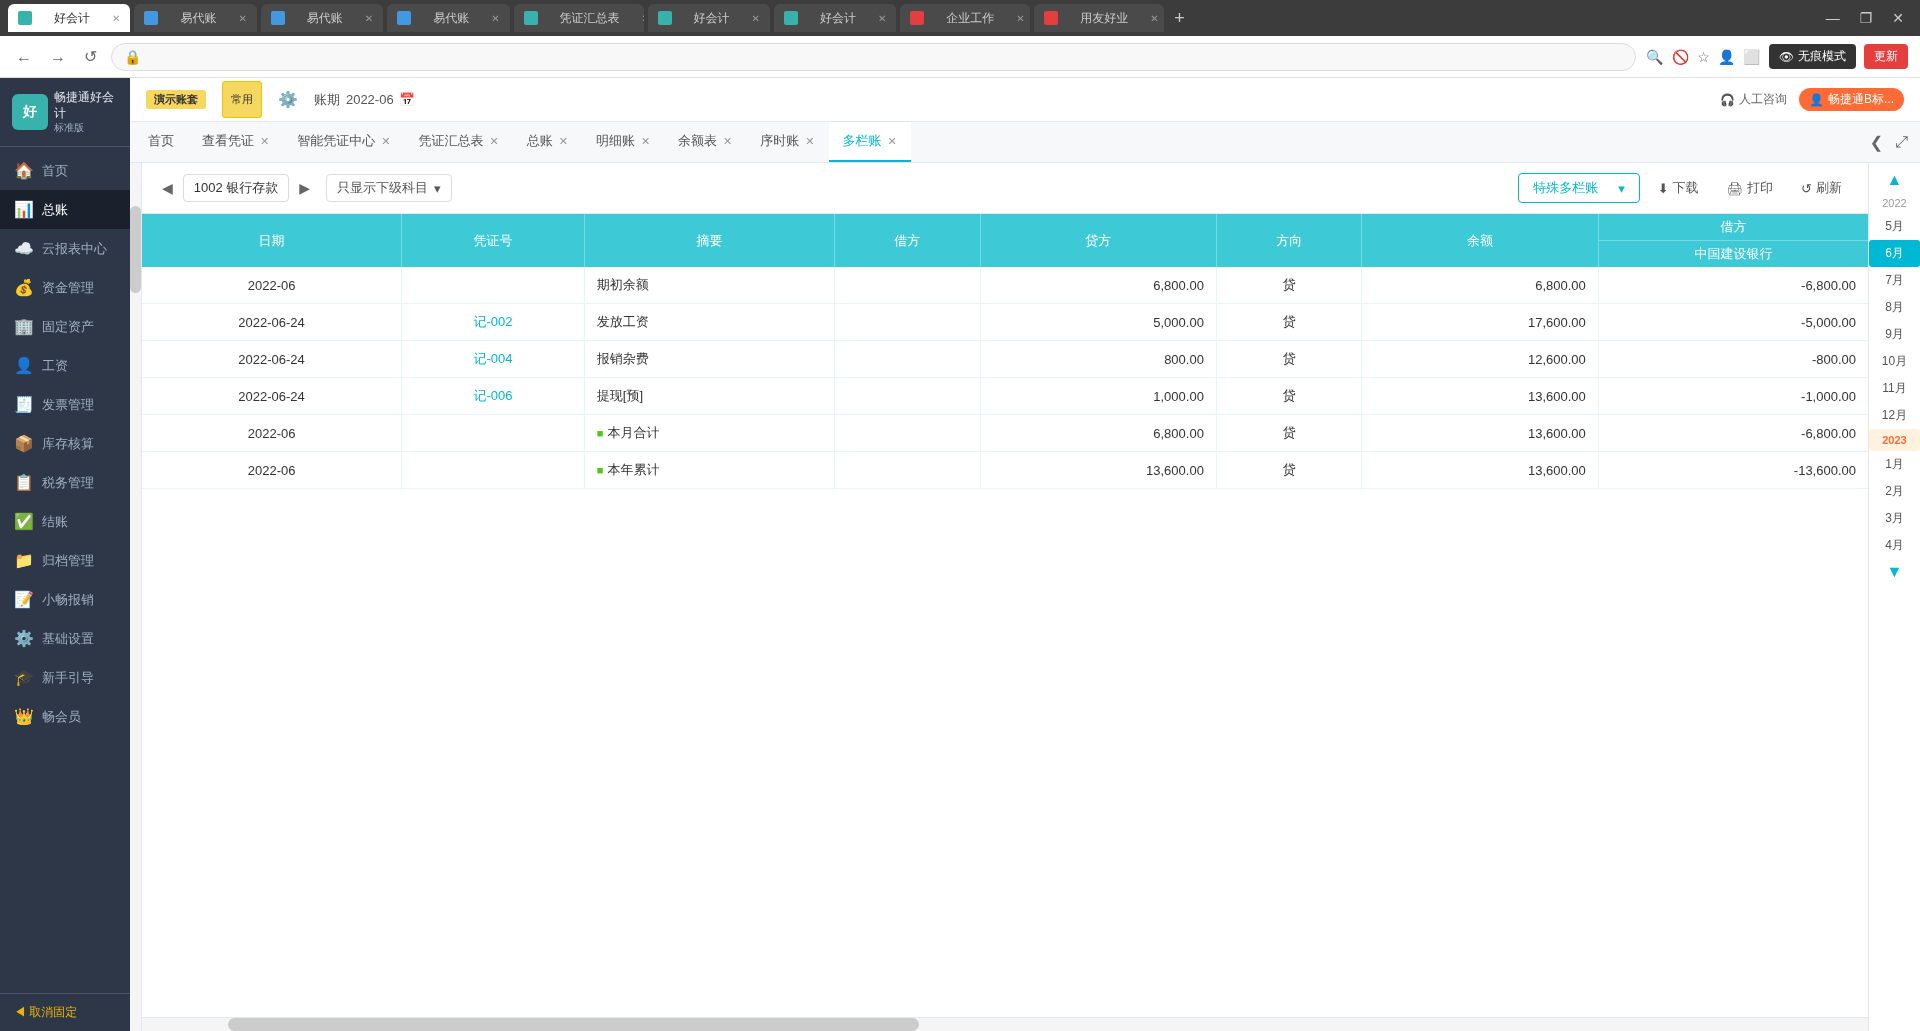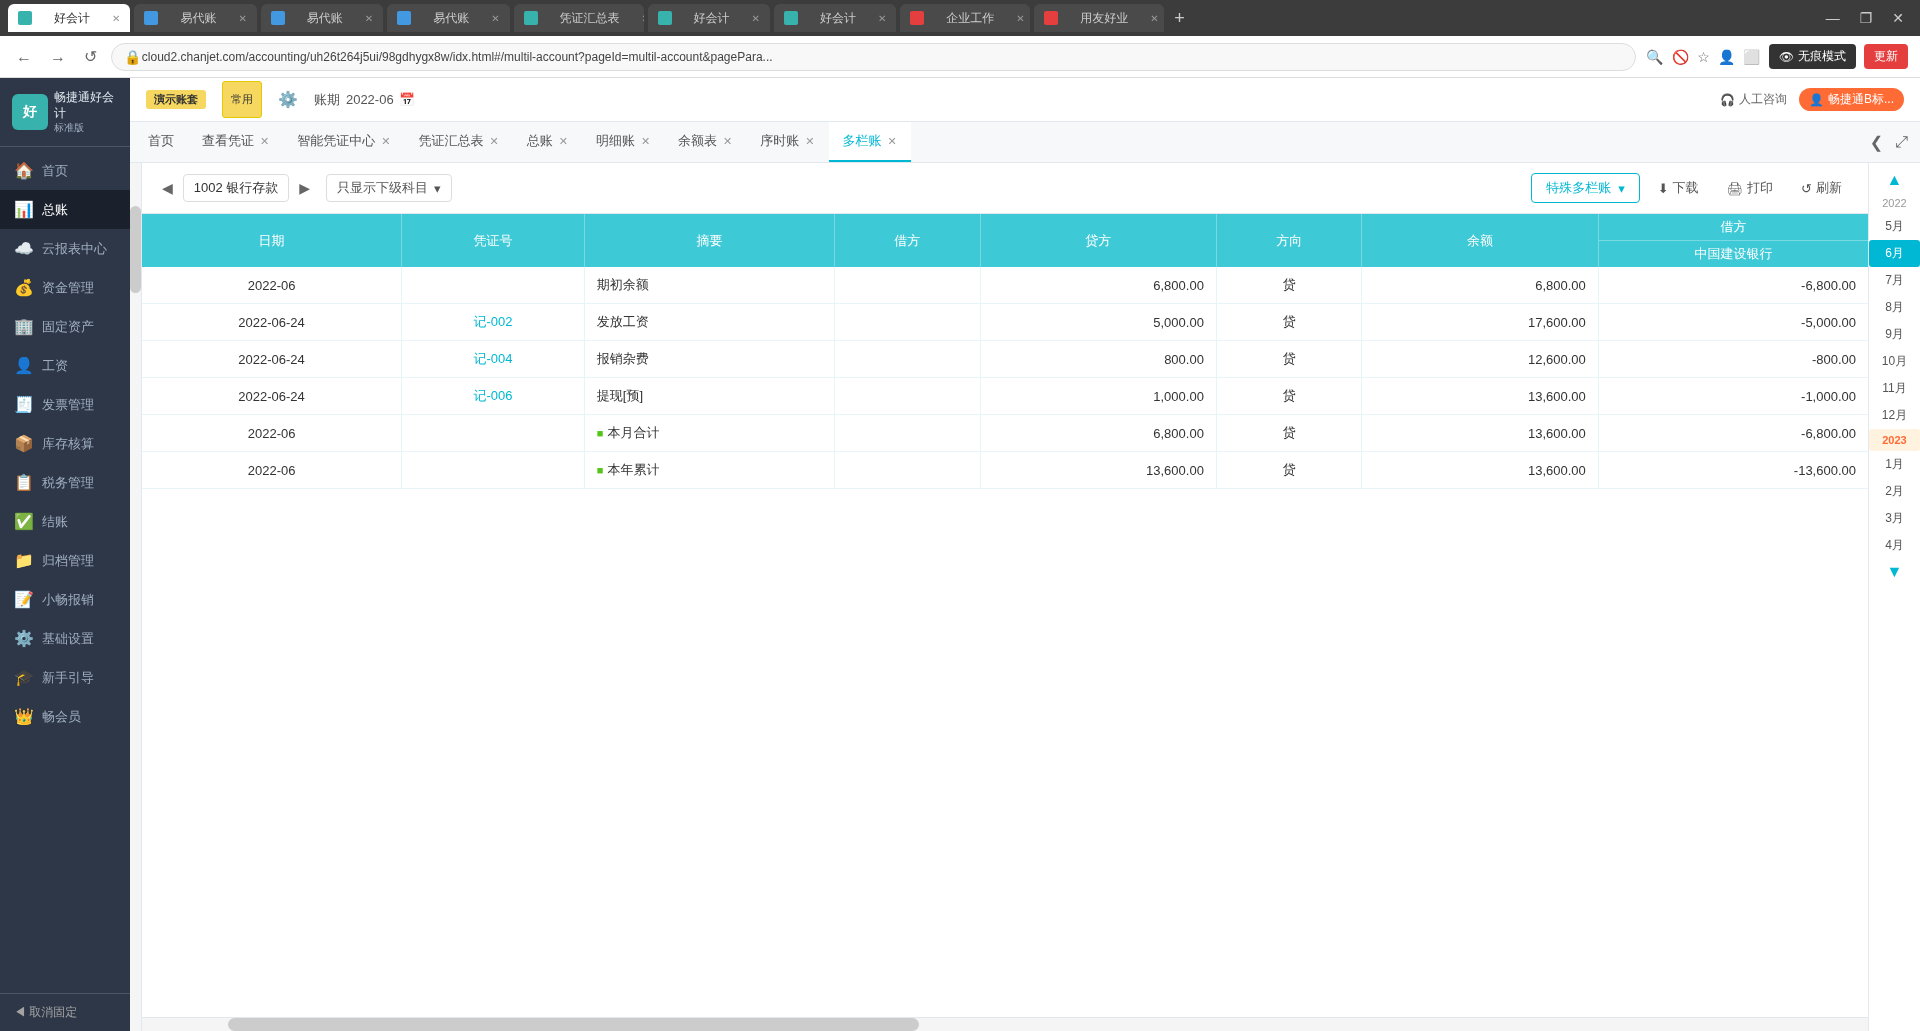--- a/index.html
+++ b/index.html
@@ -30,21 +30,21 @@
 
     
     .sidebar { width: 130px; background: #2d3748; color: #fff; display: flex; flex-direction: column; flex-shrink: 0; }
     .sidebar-logo { padding: 12px; border-bottom: 1px solid #4a5568; display: flex; align-items: center; gap: 6px; }
     .logo-icon { width: 36px; height: 36px; background: #38b2ac; border-radius: 6px; display: flex; align-items: center; justify-content: center; color: #fff; font-size: 14px; font-weight: bold; flex-shrink: 0; }
     .logo-text { font-size: 12px; color: #e2e8f0; line-height: 1.3; }
     .sidebar-nav { flex: 1; overflow-y: auto; padding: 4px 0; }
     .nav-item { display: flex; align-items: center; gap: 8px; padding: 10px 14px; cursor: pointer; color: #a0aec0; font-size: 13px; transition: background 0.2s; }
     .nav-item.active { background: #1a202c; color: #fff; }
     .nav-item-icon { font-size: 16px; width: 20px; text-align: center; flex-shrink: 0; }
-    .sidebar-footer { padding: 10px 14px; border-top: 1px solid #4a5568; cursor: pointer; color: #a3a3a3; font-size: 12px; display: flex; align-items: center; gap: 6px; }
+    .sidebar-footer { padding: 10px 14px; border-top: 1px solid #4a5568; cursor: pointer; color: #eab308; font-size: 12px; display: flex; align-items: center; gap: 6px; }
 
     
     .main-content { flex: 1; display: flex; flex-direction: column; background: #fff; overflow: hidden; }
 
     
     .top-bar { height: 44px; display: flex; align-items: center; padding: 0 16px; border-bottom: 1px solid #e2e8f0; gap: 16px; flex-shrink: 0; }
     .demo-badge { background: #f6d860; color: #333; font-size: 11px; padding: 2px 8px; border-radius: 3px; font-weight: bold; }
     .period-info { display: flex; align-items: center; gap: 6px; font-size: 13px; color: #555; }
     .top-bar-right { margin-left: auto; display: flex; align-items: center; gap: 12px; }
     .consultant-btn { display: flex; align-items: center; gap: 4px; font-size: 12px; color: #666; cursor: pointer; }
@@ -65,21 +65,21 @@
     
     .ledger-main { flex: 1; display: flex; flex-direction: column; overflow: hidden; }
 
     
     .ledger-toolbar { display: flex; align-items: center; padding: 10px 16px; gap: 12px; border-bottom: 1px solid #e2e8f0; flex-shrink: 0; }
     .account-nav { display: flex; align-items: center; gap: 6px; }
     .nav-arrow { cursor: pointer; color: #666; font-size: 14px; padding: 2px 4px; }
     .account-label { background: #fff; border: 1px solid #ddd; border-radius: 4px; padding: 4px 10px; font-size: 13px; color: #333; cursor: pointer; }
     .sub-filter { display: flex; align-items: center; gap: 6px; font-size: 13px; color: #555; border: 1px solid #ddd; border-radius: 4px; padding: 4px 10px; cursor: pointer; }
     .toolbar-right { margin-left: auto; display: flex; align-items: center; gap: 8px; }
-    .special-btn { border: 1px solid #00b8d4; color: #00b8d4; background: #fff; border-radius: 4px; padding: 5px 14px; font-size: 13px; cursor: pointer; display: flex; align-items: center; gap: 7px; }
+    .special-btn { border: 1px solid #00b8d4; color: #00b8d4; background: #fff; border-radius: 4px; padding: 5px 14px; font-size: 13px; cursor: pointer; display: flex; align-items: center; gap: 20px; }
     .action-btn { display: flex; align-items: center; gap: 4px; font-size: 13px; color: #555; cursor: pointer; padding: 5px 10px; border-radius: 4px; }
 
     
     .table-wrapper { flex: 1; overflow: auto; }
     table { width: 100%; border-collapse: collapse; }
     thead tr { background: #3ec9d6; }
     thead th { color: #fff; padding: 10px 12px; text-align: center; font-size: 13px; font-weight: normal; border-right: 1px solid rgba(255,255,255,0.3); white-space: nowrap; }
     thead th:last-child { border-right: none; }
     .th-double { padding: 0; }
     .th-double .th-top { padding: 4px 8px; text-align: center; border-bottom: 1px solid rgba(255,255,255,0.3); }
@@ -160,21 +160,20 @@
     <span class="browser-ctrl-btn">✕</span>
   </div>
 </div>
 
 <div class="address-bar">
   <span class="nav-btn">←</span>
   <span class="nav-btn">→</span>
   <span class="nav-btn">↺</span>
   <div class="url-bar">
     <span class="addr-icon">🔒</span>
-    <span class="url-text">cloud2.chanjet.com/accounting/uh26t264j5ui/98gdhygx8w/idx.html#/multil-account?pageId=multil-account&amp;pagePara...</span>
   </div>
   <div class="address-actions">
     <span class="addr-icon">🔍</span>
     <span class="addr-icon">🚫</span>
     <span class="addr-icon">☆</span>
     <span class="addr-icon">👤</span>
     <span class="addr-icon">⬜</span>
     <button class="stealth-btn">
       <span>👁</span>
       <span>无痕模式</span>

